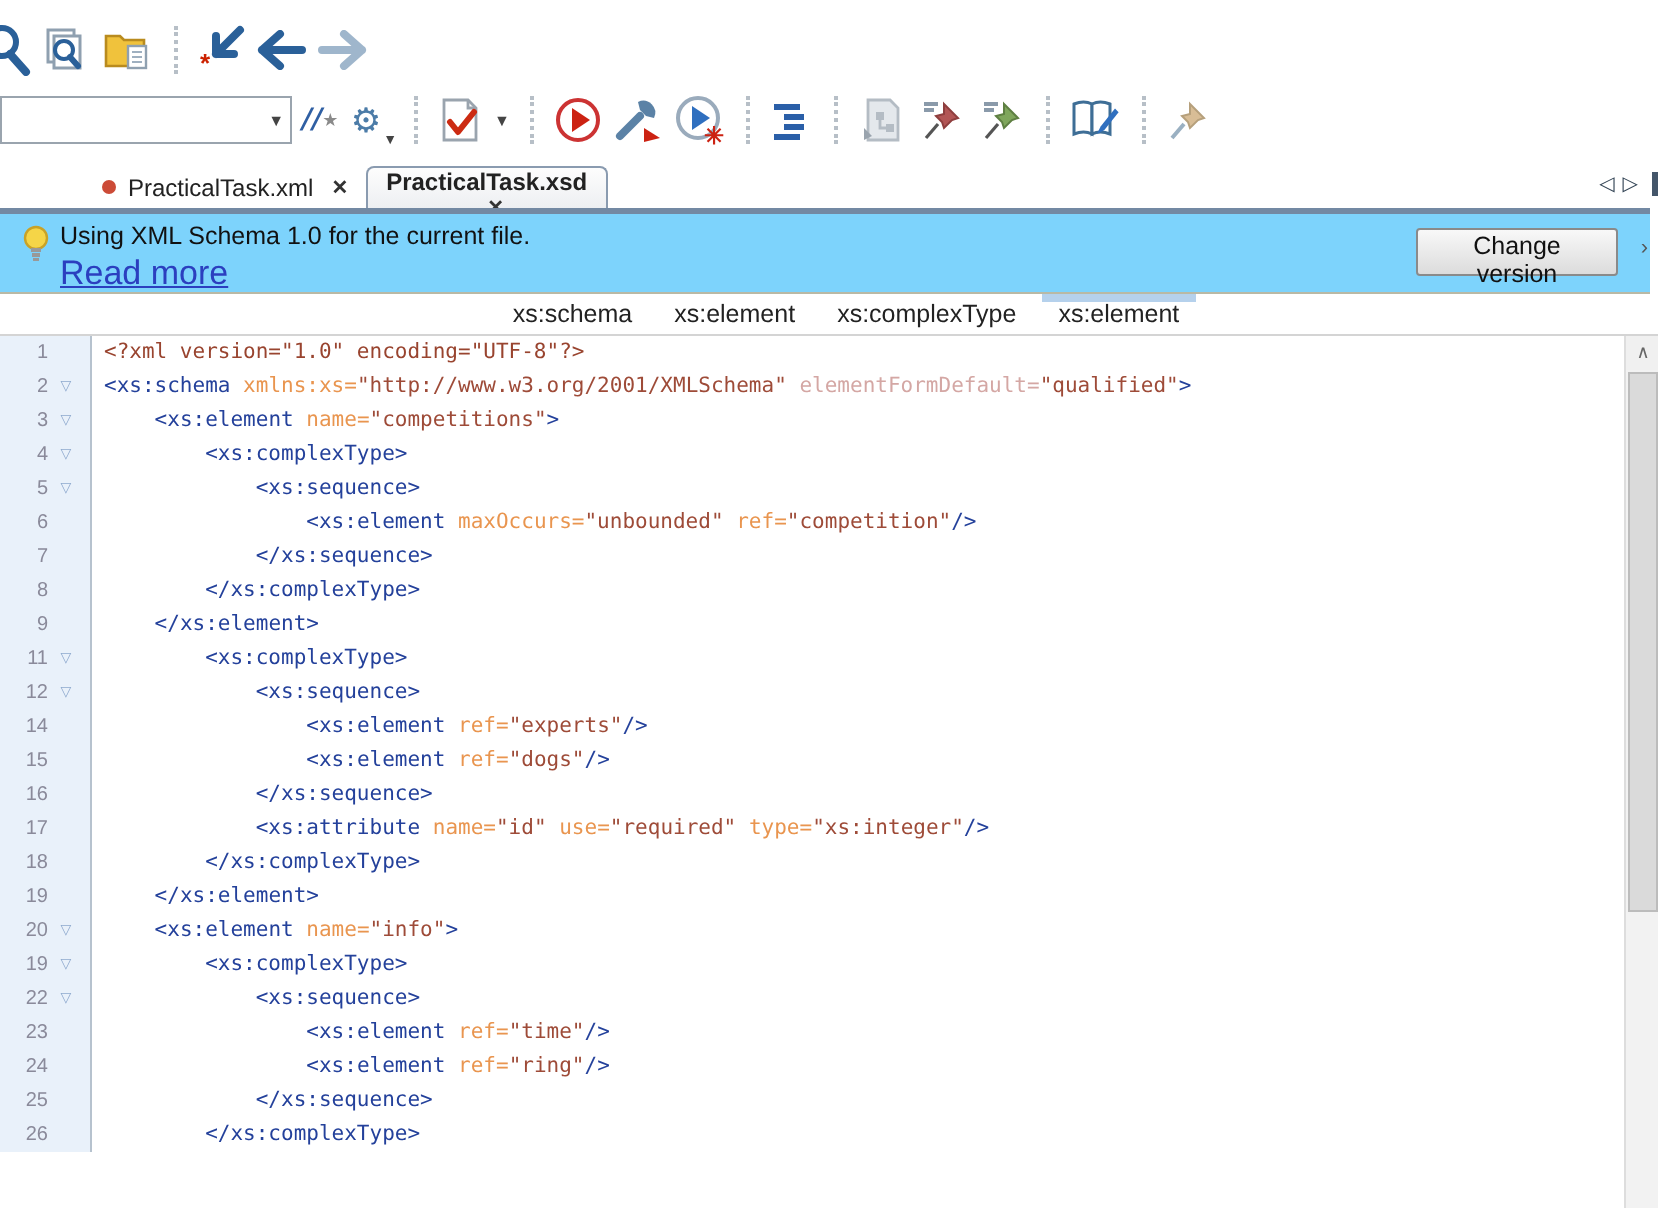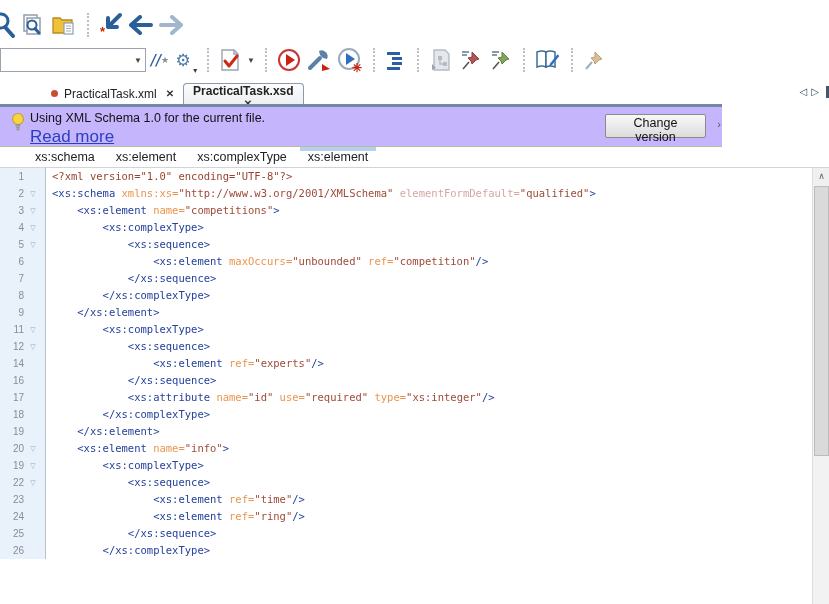--- a/index.html
+++ b/index.html
@@ -24,31 +24,31 @@
   .mini-dd { color:#444; font-size:7px; margin-left:1px; align-self:flex-end; }
   
   .tabbar { position:absolute; top:82px; left:0; width:698px; height:22px; display:flex; align-items:flex-end; padding-left:42px; }
   .tab { display:flex; align-items:center; height:21px; padding:0 9px; font-size:12px; color:#222; cursor:default; }
   .tab .dot { width:7px; height:7px; border-radius:50%; margin-right:6px; }
   .tab .close { font-size:10px; font-weight:bold; color:#333; margin-left:9px; }
   .tab.active { font-weight:bold; border:1px solid #8a9bb0; border-bottom:none; border-radius:4px 4px 0 0; background:linear-gradient(#fdfdfd,#edeff2);flex-direction:column; }
   .tabscroll { position:absolute; top:86px; right:6px; font-size:10px; color:#334455; letter-spacing:4px; }
   .tabbar-endbar { position:absolute; top:86px; right:0; width:3px; height:12px; background:#44566a; }
   
-  .notif { position:absolute; top:104px; left:0; width:722px; height:43px;
-    background:#c4b5fd; border-top:3px solid #7389a3; border-bottom:1px solid #b9b9a5; }
+  .notif { position:absolute; top:104px; left:0; width:825px; height:43px;
+    background:#7dd3fc; border-top:3px solid #7389a3; border-bottom:1px solid #b9b9a5; }
   .notif-msg { position:absolute; left:30px; top:4px; font-size:12.5px; color:#111; }
   .read-more { position:absolute; left:30px; top:20px; font-size:17px; color:#2b3fbf; text-decoration:underline; cursor:pointer; }
   .change-btn { position:absolute; right:16px; top:7px; width:101px; height:24px;
     background:linear-gradient(#f8f8f8,#dcdcdc); border:1px solid #8a8a8a; border-radius:2px;
     font-size:12.5px; color:#111; font-family:"Liberation Sans",sans-serif; }
   .notif-chevron { position:absolute; right:1px; top:11px; color:#555; font-size:11px; }
   
   .breadcrumb { position:absolute; top:147px; left:0; width:829px; height:21px;
-    background:#fff; border-bottom:1px solid #d4d4d4; display:flex; align-items:center; padding-left:32px; }
+    background:#fff; border-bottom:1px solid #d4d4d4; display:flex; align-items:center; padding-left:32px;justify-content:center; }
   .crumb { position:relative; font-size:12.5px; color:#222; margin-right:15px; padding:2px 3px; height:100%; display:flex; align-items:center; }
   .crumb.sel::before { content:""; position:absolute; top:0; left:-5px; right:-5px; height:4px; background:#b5d1ec; }
   
   .editor { position:absolute; top:168px; left:0; width:829px; height:436px; background:#fff; overflow:hidden; }
   .code-line { display:flex; height:17px; line-height:17px; white-space:pre; }
   .gutter { flex:0 0 46px; width:46px; background:#e9f1fa; border-right:1px solid #b6c2ce; display:flex; }
   .line-num { width:24px; text-align:right; color:#8a8a9a; font-size:10px; font-family:"Liberation Sans",sans-serif; }
   .fold { width:18px; color:#8faace; font-size:7px; text-align:center; line-height:17px; }
   .code-text { padding-left:6px; font-family:"DejaVu Sans Mono", monospace; font-size:10.5px; }
   
@@ -242,20 +242,21 @@
       <div class="code-line"><span class="gutter"><span class="line-num">3</span><span class="fold">▽</span></span><span class="code-text"><span class="tk-plain">    </span><span class="tk-tag">&lt;xs:element </span><span class="tk-attr">name=</span><span class="tk-val">"competitions"</span><span class="tk-tag">&gt;</span></span></div>
       <div class="code-line"><span class="gutter"><span class="line-num">4</span><span class="fold">▽</span></span><span class="code-text"><span class="tk-plain">        </span><span class="tk-tag">&lt;xs:complexType&gt;</span></span></div>
       <div class="code-line"><span class="gutter"><span class="line-num">5</span><span class="fold">▽</span></span><span class="code-text"><span class="tk-plain">            </span><span class="tk-tag">&lt;xs:sequence&gt;</span></span></div>
       <div class="code-line"><span class="gutter"><span class="line-num">6</span><span class="fold"></span></span><span class="code-text"><span class="tk-plain">                </span><span class="tk-tag">&lt;xs:element </span><span class="tk-attr">maxOccurs=</span><span class="tk-val">"unbounded"</span><span class="tk-plain"> </span><span class="tk-attr">ref=</span><span class="tk-val">"competition"</span><span class="tk-tag">/&gt;</span></span></div>
       <div class="code-line"><span class="gutter"><span class="line-num">7</span><span class="fold"></span></span><span class="code-text"><span class="tk-plain">            </span><span class="tk-tag">&lt;/xs:sequence&gt;</span></span></div>
       <div class="code-line"><span class="gutter"><span class="line-num">8</span><span class="fold"></span></span><span class="code-text"><span class="tk-plain">        </span><span class="tk-tag">&lt;/xs:complexType&gt;</span></span></div>
       <div class="code-line"><span class="gutter"><span class="line-num">9</span><span class="fold"></span></span><span class="code-text"><span class="tk-plain">    </span><span class="tk-tag">&lt;/xs:element&gt;</span></span></div>
       <div class="code-line"><span class="gutter"><span class="line-num">11</span><span class="fold">▽</span></span><span class="code-text"><span class="tk-plain">        </span><span class="tk-tag">&lt;xs:complexType&gt;</span></span></div>
       <div class="code-line"><span class="gutter"><span class="line-num">12</span><span class="fold">▽</span></span><span class="code-text"><span class="tk-plain">            </span><span class="tk-tag">&lt;xs:sequence&gt;</span></span></div>
       <div class="code-line"><span class="gutter"><span class="line-num">14</span><span class="fold"></span></span><span class="code-text"><span class="tk-plain">                </span><span class="tk-tag">&lt;xs:element </span><span class="tk-attr">ref=</span><span class="tk-val">"experts"</span><span class="tk-tag">/&gt;</span></span></div>
+      <div class="code-line"><span class="gutter"><span class="line-num">15</span><span class="fold"></span></span><span class="code-text"><span class="tk-plain">                </span><span class="tk-tag">&lt;xs:element </span><span class="tk-attr">ref=</span><span class="tk-val">"dogs"</span><span class="tk-tag">/&gt;</span></span></div>
       <div class="code-line"><span class="gutter"><span class="line-num">16</span><span class="fold"></span></span><span class="code-text"><span class="tk-plain">            </span><span class="tk-tag">&lt;/xs:sequence&gt;</span></span></div>
       <div class="code-line"><span class="gutter"><span class="line-num">17</span><span class="fold"></span></span><span class="code-text"><span class="tk-plain">            </span><span class="tk-tag">&lt;xs:attribute </span><span class="tk-attr">name=</span><span class="tk-val">"id"</span><span class="tk-plain"> </span><span class="tk-attr">use=</span><span class="tk-val">"required"</span><span class="tk-plain"> </span><span class="tk-attr">type=</span><span class="tk-val">"xs:integer"</span><span class="tk-tag">/&gt;</span></span></div>
       <div class="code-line"><span class="gutter"><span class="line-num">18</span><span class="fold"></span></span><span class="code-text"><span class="tk-plain">        </span><span class="tk-tag">&lt;/xs:complexType&gt;</span></span></div>
       <div class="code-line"><span class="gutter"><span class="line-num">19</span><span class="fold"></span></span><span class="code-text"><span class="tk-plain">    </span><span class="tk-tag">&lt;/xs:element&gt;</span></span></div>
       <div class="code-line"><span class="gutter"><span class="line-num">20</span><span class="fold">▽</span></span><span class="code-text"><span class="tk-plain">    </span><span class="tk-tag">&lt;xs:element </span><span class="tk-attr">name=</span><span class="tk-val">"info"</span><span class="tk-tag">&gt;</span></span></div>
       <div class="code-line"><span class="gutter"><span class="line-num">19</span><span class="fold">▽</span></span><span class="code-text"><span class="tk-plain">        </span><span class="tk-tag">&lt;xs:complexType&gt;</span></span></div>
       <div class="code-line"><span class="gutter"><span class="line-num">22</span><span class="fold">▽</span></span><span class="code-text"><span class="tk-plain">            </span><span class="tk-tag">&lt;xs:sequence&gt;</span></span></div>
       <div class="code-line"><span class="gutter"><span class="line-num">23</span><span class="fold"></span></span><span class="code-text"><span class="tk-plain">                </span><span class="tk-tag">&lt;xs:element </span><span class="tk-attr">ref=</span><span class="tk-val">"time"</span><span class="tk-tag">/&gt;</span></span></div>
       <div class="code-line"><span class="gutter"><span class="line-num">24</span><span class="fold"></span></span><span class="code-text"><span class="tk-plain">                </span><span class="tk-tag">&lt;xs:element </span><span class="tk-attr">ref=</span><span class="tk-val">"ring"</span><span class="tk-tag">/&gt;</span></span></div>
       <div class="code-line"><span class="gutter"><span class="line-num">25</span><span class="fold"></span></span><span class="code-text"><span class="tk-plain">            </span><span class="tk-tag">&lt;/xs:sequence&gt;</span></span></div>

